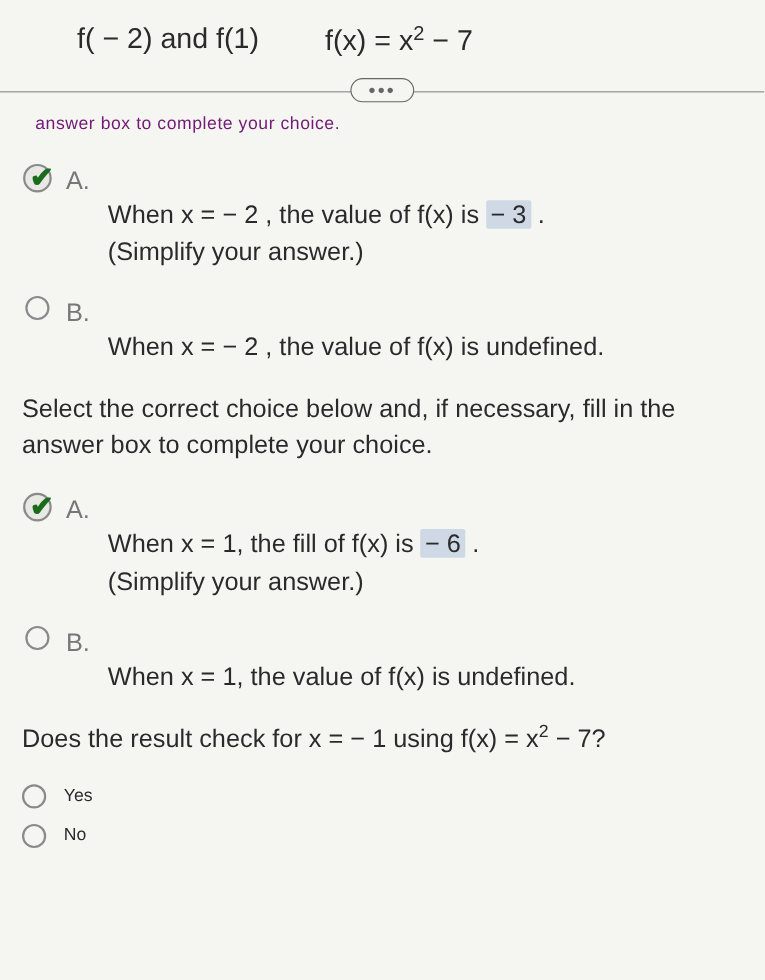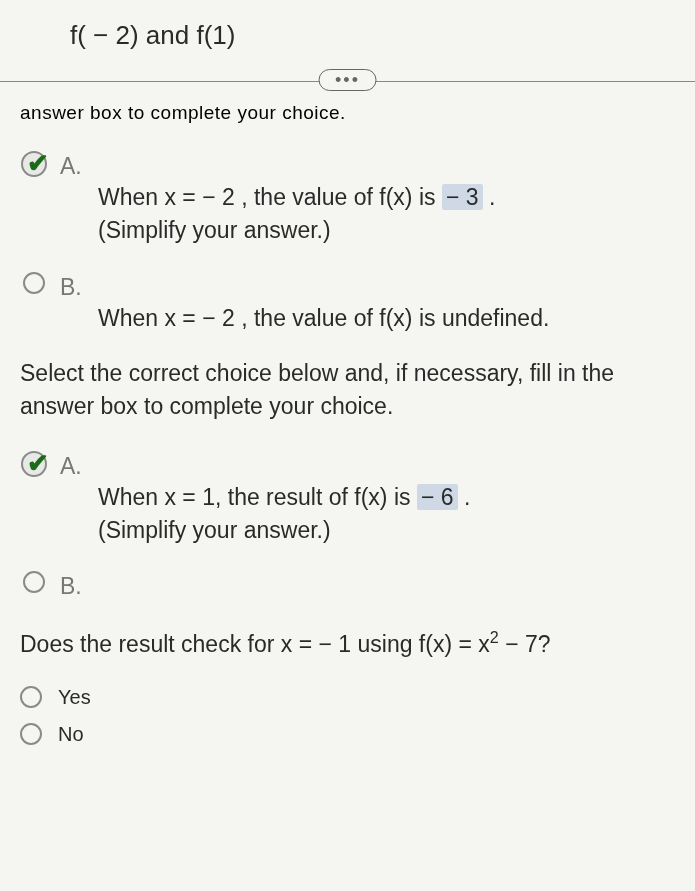--- a/index.html
+++ b/index.html
@@ -37,23 +37,23 @@
       background: #f5f5f2;
       border: 1.5px solid #666;
       border-radius: 14px;
       padding: 0 16px;
       font-size: 18px;
       color: #666;
       letter-spacing: 2px;
       line-height: 20px;
     }
     .cutoff {
-      color: #000000;
-      font-size: 19px;
-      margin: 18px 0 25px 0;
+      color: #701a75;
+      font-size: 16px;
+      margin: 18px 0 25px 12px;
       letter-spacing: 0.5px;
     }
     .choice {
       display: flex;
       align-items: flex-start;
       gap: 12px;
       margin-bottom: 22px;
       font-size: 23px;
       line-height: 1.45;
     }
@@ -103,31 +103,35 @@
       border-radius: 2px;
     }
     .prompt {
       font-size: 23px;
       line-height: 1.45;
       margin: 16px 0 25px 0;
     }
     .sup { vertical-align: super; font-size: 0.7em; }
     .yn {
       display: flex;
+      align-items: center;
       gap: 16px;
-      font-size: 20px;
+      font-size: 16px;
       margin: 14px 0;
     }
   </style>
 </head>
 <body>
 
 <div class="header">
   <div class="header-row">
     <span>f( − 2) and f(1)</span>
+    <span>
+      <span>f(x) = x</span><span class="sup">2</span><span> − 7</span>
+    </span>
   </div>
 </div>
 
 <div class="divider-wrap">
   <hr class="divider">
   <div class="pill">•••</div>
 </div>
 
 <div class="cutoff">answer box to complete your choice.</div>
 
@@ -157,30 +161,31 @@
 
 <div class="choice">
   <span class="radio-wrap">
     <span class="radio-checked">
       <span class="circ"></span>
         <span class="tick">✔</span>
     </span>
   </span>
   <span class="letter">A.</span>
   <span class="choice-text">
-    <span>When x = 1, the result of f(x) is </span><span class="hl">− 6</span><span> .</span><br>
+    <span>When x = 1, the fill of f(x) is </span><span class="hl">− 6</span><span> .</span><br>
     <span>(Simplify your answer.)</span>
   </span>
 </div>
 
 <div class="choice">
   <span class="radio-wrap">
     <span class="radio-empty"></span>
   </span>
   <span class="letter">B.</span>
+  <span class="choice-text">When x = 1, the value of f(x) is undefined.</span>
 </div>
 
 <div class="prompt">
   <span>Does the result check for x = − 1 using f(x) = x</span><span class="sup">2</span><span> − 7?</span>
 </div>
 
 <div class="yn">
   <span class="radio-empty"></span>
   <span>Yes</span>
 </div>

